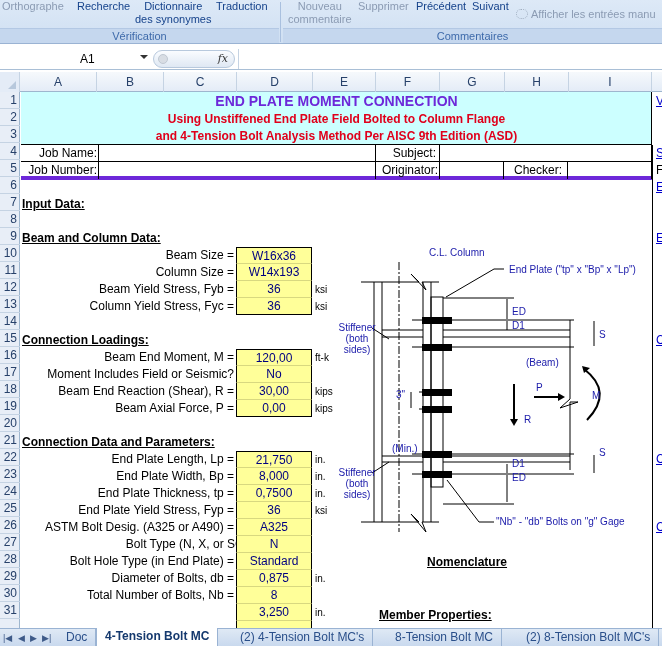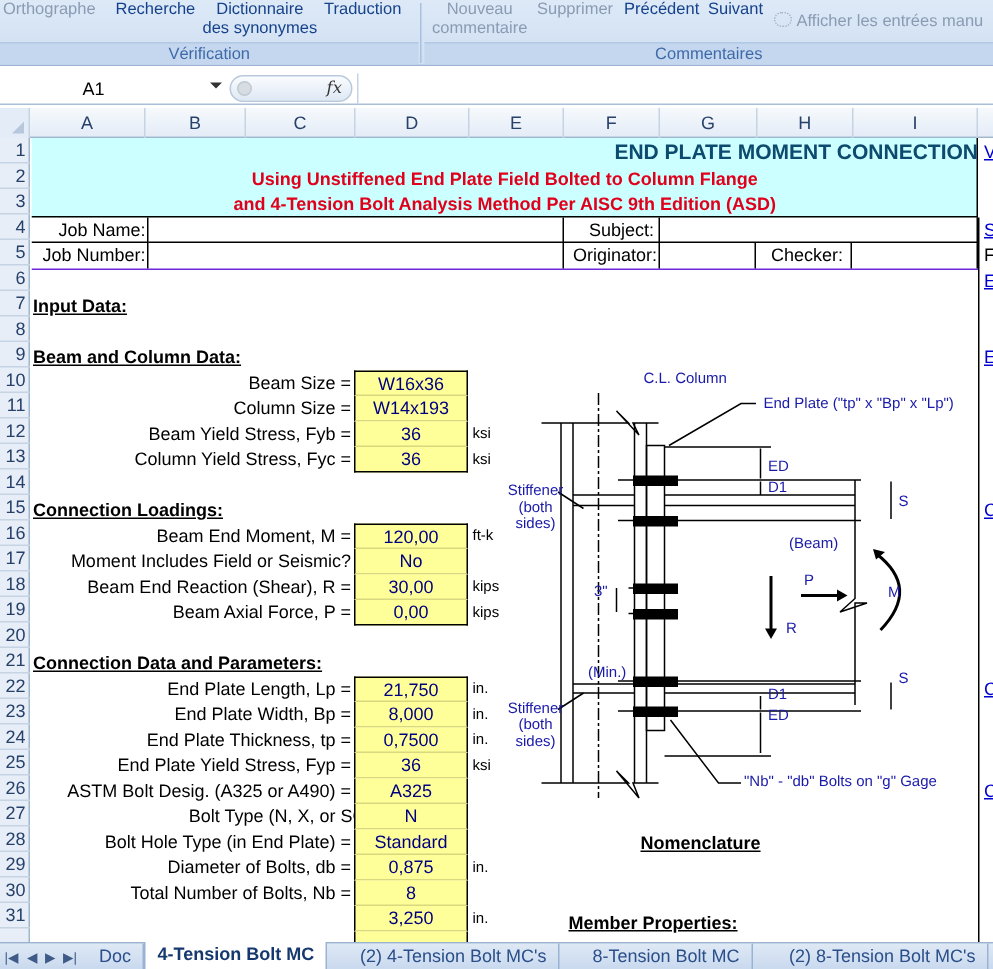--- a/index.html
+++ b/index.html
@@ -7,38 +7,38 @@
   
   .ribbon { position: absolute; left: 0; top: 0; width: 662px; height: 44px; background: linear-gradient(#dde9f7, #cfdff2); border-bottom: 1px solid #9ab3d3; padding-left: 48px; }
   .rbtn { position: absolute; top: 0; font-size: 11px; line-height: 13px; text-align: center; color: #15428b; white-space: nowrap; }
   .rbtn.dis { color: #8b9bb3; }
   .rgroup-label { position: absolute; top: 28px; height: 15px; font-size: 11px; color: #3e6aaa; text-align: center; line-height: 15px; background: #c5d7ee; border-top: 1px solid #b3c8e4; }
   .rsep { position: absolute; top: 2px; width: 1px; height: 40px; background: #a9c0df; }
   .checkline { position: absolute; left: 516px; top: 8px; font-size: 11px; color: #8b9bb3; white-space: nowrap; }
   .checkline .circ { display: inline-block; width: 12px; height: 10px; border: 1px dotted #a0aec0; border-radius: 6px; margin-right: 3px; vertical-align: -1px; }
   
   .fbar { position: absolute; left: 0; top: 48px; width: 662px; height: 22px; background: #fff; border-bottom: 1px solid #a9bfd6; }
-  .namebox { position: absolute; left: 0; top: 1px; width: 150px; height: 20px; font-size: 12px; line-height: 20px; padding-left: 55px; color: #000; }
+  .namebox { position: absolute; left: 0; top: 1px; width: 150px; height: 20px; font-size: 12px; line-height: 20px; padding-left: 80px; color: #000; }
   .namebox-arrow { position: absolute; left: 140px; top: 7px; width: 0; height: 0; border-left: 4px solid transparent; border-right: 4px solid transparent; border-top: 4px solid #333; }
   .fxpill { position: absolute; left: 153px; top: 2px; width: 82px; height: 18px; border-radius: 9px; background: linear-gradient(#fafcff, #dfe8f3); border: 1px solid #b8c9dd; }
   .fxpill .dot { position: absolute; left: 4px; top: 3px; width: 10px; height: 10px; border-radius: 5px; background: #d8dde4; border: 1px solid #c0c8d2; }
   .fxpill .fx { position: absolute; right: 6px; top: 0; font-family: "DejaVu Serif", serif; font-style: italic; font-size: 11px; line-height: 16px; color: #333; }
   .fsep { position: absolute; left: 238px; top: 1px; width: 1px; height: 20px; background: #c5d3e3; }
   
   .colhdr { position: absolute; top: 72px; height: 20px; left: 0; width: 662px; background: linear-gradient(#f6f9fc, #e4ecf7); border-bottom: 1px solid #9eb6ce; }
   .ch { position: absolute; top: 0; height: 20px; font-size: 12px; line-height: 20px; text-align: center; color: #27416a; border-right: 1px solid #c5d3e3; }
   .corner { position: absolute; left: 0; top: 0; width: 20px; height: 20px; background: #e4ecf7; border-right: 1px solid #c5d3e3; }
   .corner::after { content: ""; position: absolute; right: 3px; bottom: 3px; border-left: 8px solid transparent; border-bottom: 8px solid #b7c8dc; }
   
   .rowhdr { position: absolute; left: 0; top: 92px; width: 20px; background: #e8eef7; border-right: 1px solid #9eb6ce; height: 536px; }
   .rh { position: absolute; left: 0; width: 20px; height: 17px; font-size: 12px; line-height: 17px; text-align: right; padding-right: 3px; color: #27416a; border-bottom: 1px solid #c5d3e3; }
   
   .sheet { position: absolute; left: 21px; top: 92px; width: 641px; height: 536px; overflow: hidden; }
   .banner { position: absolute; left: 0; top: 0; width: 631px; height: 53px; background: #ccffff; border-right: 1px solid #000; border-bottom: 1px solid #000; }
-  .t1 { position: absolute; left: 0; top: 0; width: 631px; text-align: right; font-weight: bold; font-size: 14px; line-height: 18px; color: #0c4a6e; }
+  .t1 { position: absolute; left: 0; top: 0; width: 631px; text-align: center; font-weight: bold; font-size: 14px; line-height: 18px; color: #6d28d9; }
   .t2 { position: absolute; left: 0; top: 19px; width: 631px; text-align: center; font-weight: bold; font-size: 12px; line-height: 17px; color: #e0001b; }
   .t3 { position: absolute; left: 0; top: 36px; width: 631px; text-align: center; font-weight: bold; font-size: 12px; line-height: 17px; color: #e0001b; }
   .jb { position: absolute; height: 17px; border-right: 1px solid #000; border-bottom: 1px solid #000; }
   .lbl { position: absolute; font-size: 12px; line-height: 17px; color: #000; text-align: right; white-space: nowrap; }
   .sect { position: absolute; font-size: 12px; line-height: 17px; font-weight: bold; text-decoration: underline; color: #000; white-space: nowrap; }
   .vcell { position: absolute; left: 215px; width: 76px; height: 17px; background: #ffff99; font-size: 12px; line-height: 17px; text-align: center; color: #000080; border-left: 1px solid #000; border-right: 1px solid #000; border-bottom: 1px solid #d8d880; }
   .unit { position: absolute; left: 294px; font-size: 10px; line-height: 17px; color: #000; }
   .vline { position: absolute; left: 631px; top: 53px; width: 1px; height: 483px; background: #000; }
   .rlink { position: absolute; left: 635px; font-size: 12px; line-height: 17px; color: #0000cc; text-decoration: underline; }
   .rtext { position: absolute; left: 635px; font-size: 12px; line-height: 17px; color: #000; }
@@ -133,21 +133,21 @@
   <div class="rh" style="top:510px">31</div>
 </div>
 
 <div class="sheet">
   <div class="banner">
     <div class="t1">END PLATE MOMENT CONNECTION</div>
     <div class="t2">Using Unstiffened End Plate Field Bolted to Column Flange</div>
     <div class="t3">and 4-Tension Bolt Analysis Method Per AISC 9th Edition (ASD)</div>
   </div>
 
-  <div style="position:absolute;left:0;top:53px;width:631px;height:35px;border-bottom:1px solid #6d28d9;">
+  <div style="position:absolute;left:0;top:53px;width:631px;height:35px;border-bottom:4px solid #6d28d9;">
     <div class="lbl" style="left:0;top:0;width:76px;">Job Name:</div>
     <div class="jb" style="left:0;top:0;width:78px;border-bottom:1px solid #000;"></div>
     <div class="jb" style="left:78px;top:0;width:277px;"></div>
     <div class="lbl" style="left:355px;top:0;width:60px;">Subject:</div>
     <div class="jb" style="left:355px;top:0;width:64px;"></div>
     <div class="jb" style="left:419px;top:0;width:212px;"></div>
 
     <div class="lbl" style="left:0;top:17px;width:76px;">Job Number:</div>
     <div class="jb" style="left:0;top:17px;width:78px;border-bottom:none;"></div>
     <div class="jb" style="left:78px;top:17px;width:277px;border-bottom:none;"></div>

